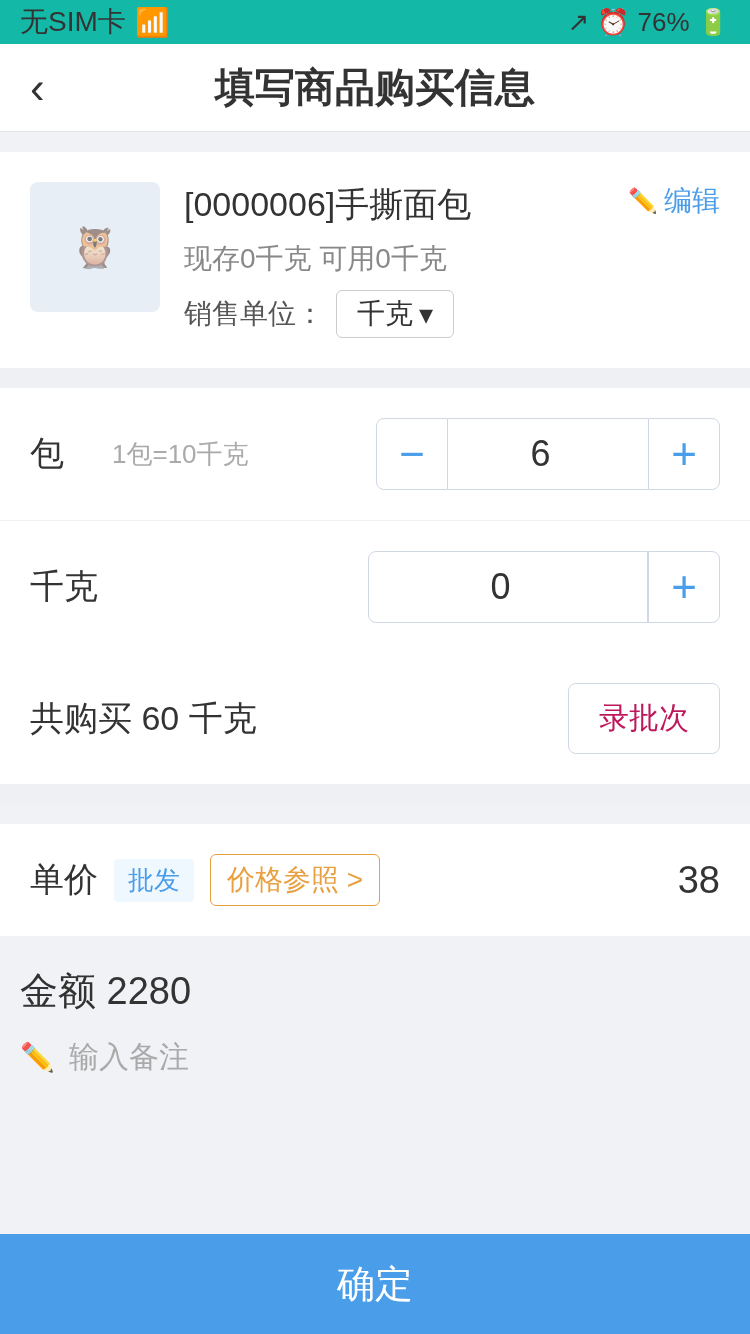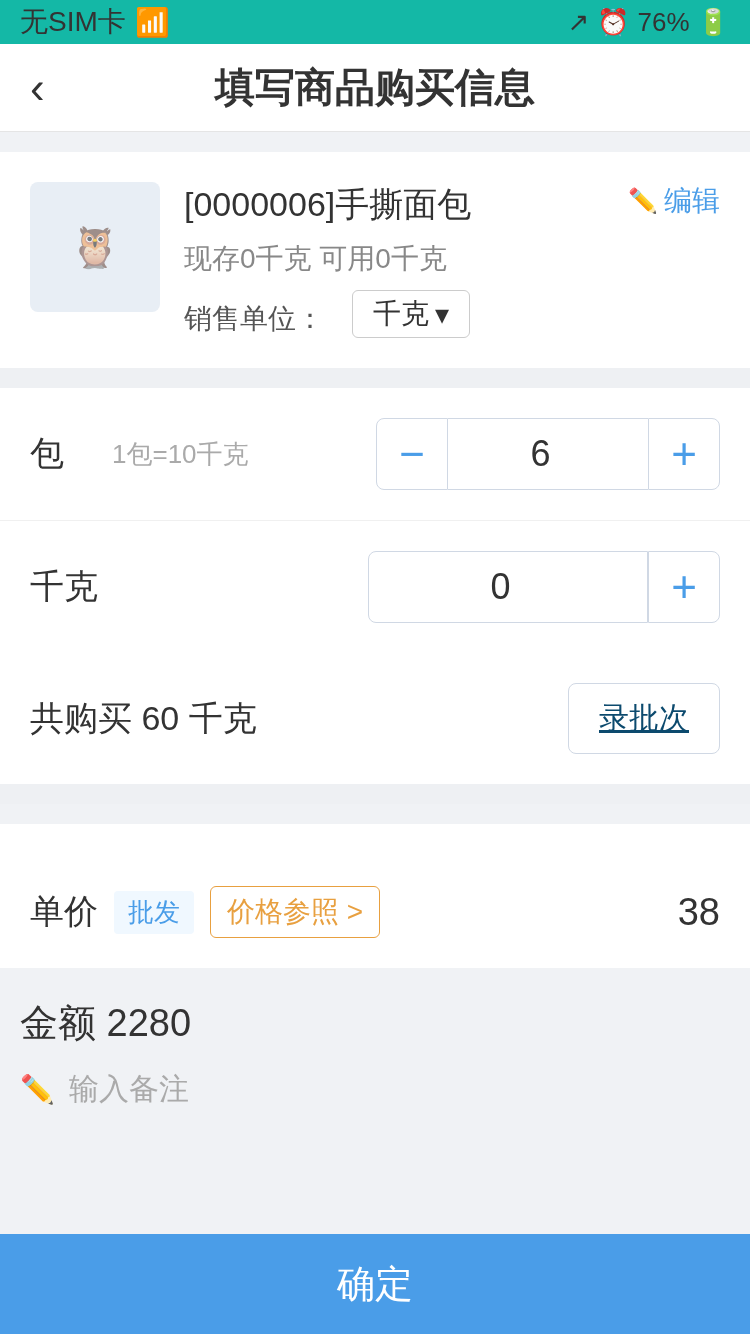--- a/index.html
+++ b/index.html
@@ -92,22 +92,22 @@
       color: #333;
       margin-bottom: 12px;
     }
     .product-stock {
       font-size: 28px;
       color: #888;
       margin-bottom: 12px;
     }
     .product-unit {
       display: flex;
-      align-items: flex-end;
-      gap: 28px;
+      align-items: center;
+      gap: 12px;
       font-size: 28px;
       color: #555;
       font-family: Liberation Serif, serif;
     }
     .unit-select {
       border: 1px solid #ccc;
       border-radius: 6px;
       padding: 4px 20px;
       font-size: 28px;
       color: #333;
@@ -210,37 +210,35 @@
     }
     .total-text {
       font-size: 34px;
       color: #333;
     }
     .batch-btn {
       border: 1px solid #d0d8e4;
       border-radius: 8px;
       padding: 14px 30px;
       font-size: 30px;
-      color: #0c4a6e;
+      color: #be185d;
       background: #fff;
       cursor: pointer;
-      text-decoration: underline;
     }
 
     
     .price-section {
       background: #fff;
       margin-top: 20px;
       padding: 30px;
     }
     .price-row {
       display: flex;
       align-items: center;
       justify-content: space-between;
-      margin-top: 32px;
     }
     .price-left {
       display: flex;
       align-items: center;
       gap: 16px;
     }
     .price-label {
       font-size: 34px;
       color: #333;
     }

